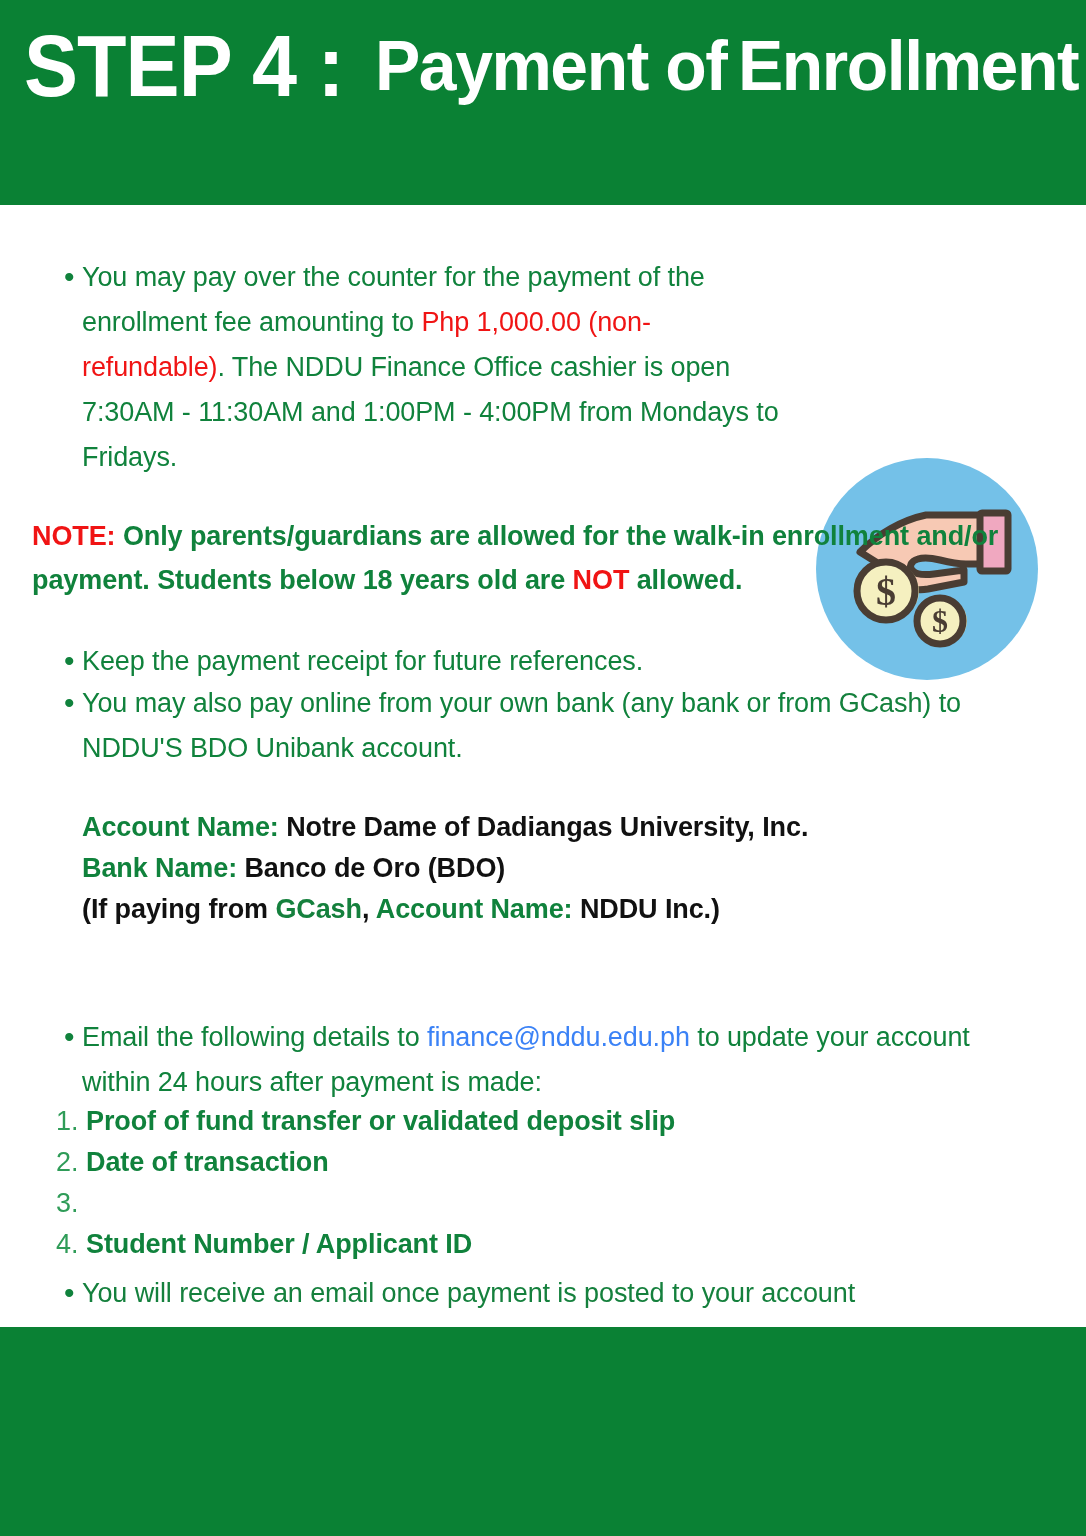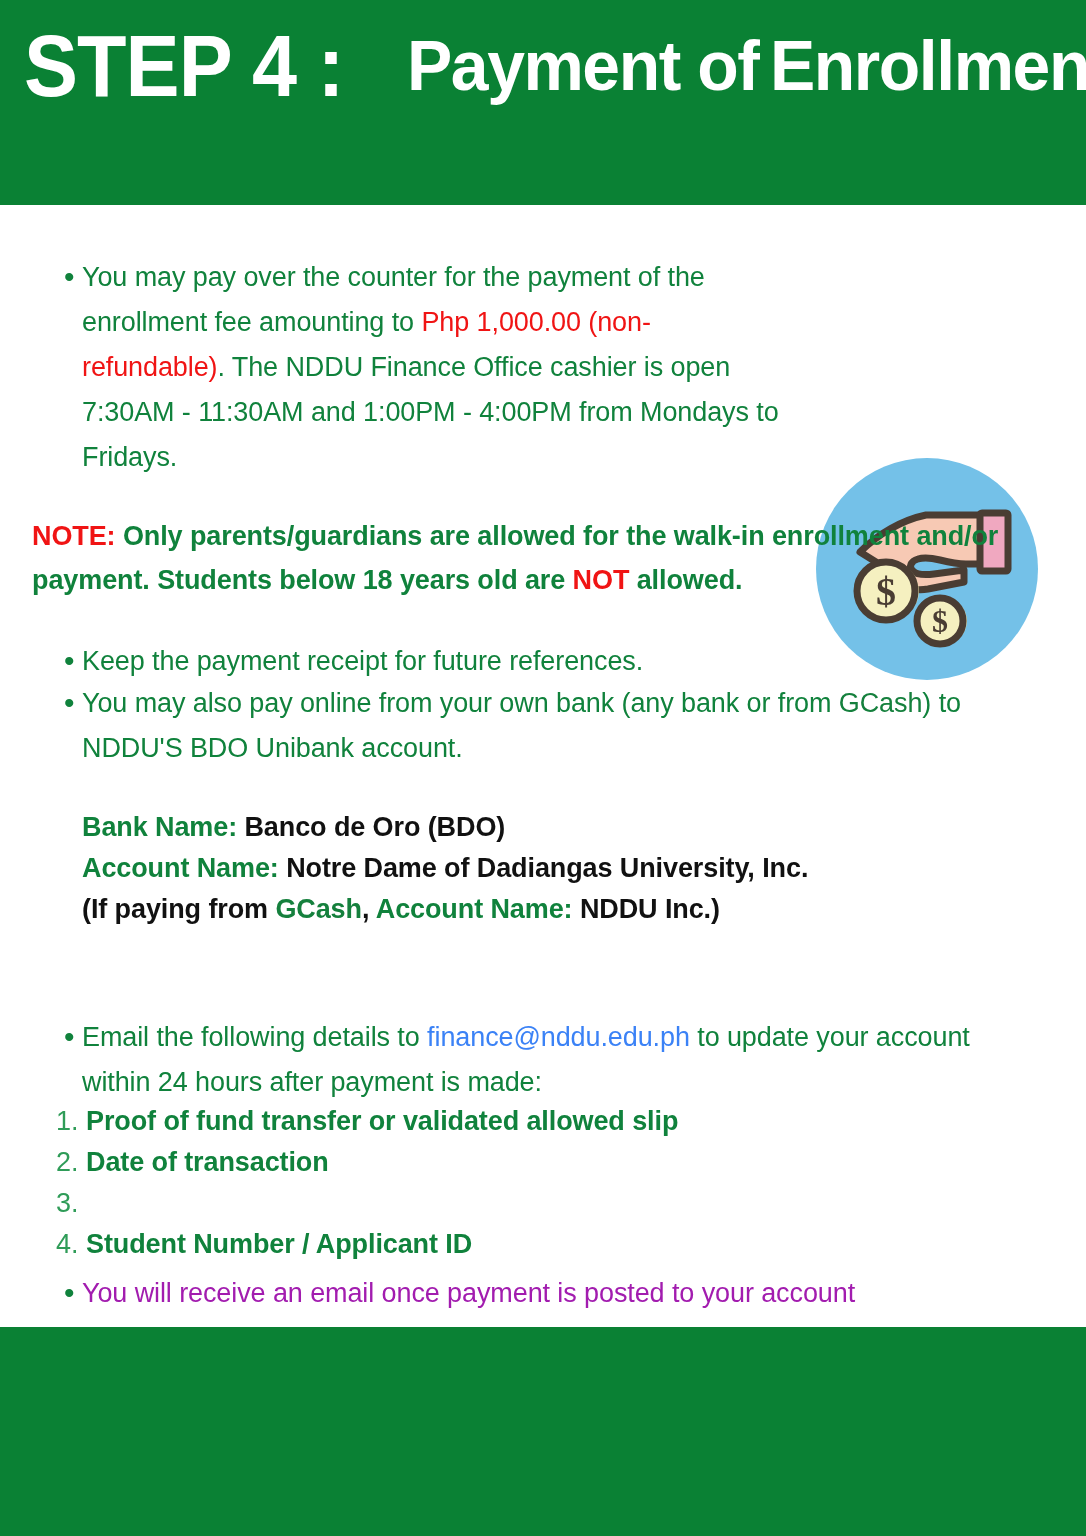--- a/index.html
+++ b/index.html
@@ -28,21 +28,20 @@
     background: #0a8134;
   }
 
   .header-inner {
     position: absolute;
     left: 24px;
     top: 18px;
     right: 0;
     display: flex;
     align-items: center;
-    gap: 32px;
   }
 
   .step-label {
     color: #ffffff;
     font-family: "Liberation Sans", sans-serif;
     font-weight: bold;
     font-size: 88px;
     line-height: 96px;
     letter-spacing: -1px;
     white-space: nowrap;
@@ -174,21 +173,21 @@
     font-family: "Liberation Sans", sans-serif;
     font-weight: bold;
     font-size: 27px;
     line-height: 41px;
     color: #10823c;
     letter-spacing: -0.1px;
     white-space: nowrap;
   }
 
   #para-receive { left: 62px; top: 1066px; width: 960px; }
-  #para-receive .bullet-text { color: #a21caf; }
+  #para-receive .bullet-text { color: #15803d; }
 
   
   .footer-bar {
     position: absolute;
     left: 0;
     top: 1327px;
     width: 1086px;
     height: 209px;
     background: #0a8134;
   }
@@ -260,37 +259,37 @@
       <span class="bullet-dot">•</span>
       <span class="bullet-text">Keep the payment receipt for future references.</span>
     </div>
 
     <div class="bullet-row" id="para-online">
       <span class="bullet-dot">•</span>
       <span class="bullet-text"><span class="green">You may also pay online from your own bank (any bank or from </span><span class="navy">GCash</span><span class="green">) to NDDU'S BDO Unibank account.</span></span>
     </div>
 
     <div class="bank-block">
+      <div class="bank-line"><span class="green">Account Name:</span><span class="black"> Notre Dame of Dadiangas University, Inc.</span></div>
+
       <div class="bank-line"><span class="green">Bank Name:</span><span class="black"> Banco de Oro (BDO)</span></div>
-
-      <div class="bank-line"><span class="green">Account Name:</span><span class="black"> Notre Dame of Dadiangas University, Inc.</span></div>
 
       <div class="bank-line"><span class="black">(If paying from </span><span class="navy">GCash</span><span class="black">, </span><span class="green">Account Name:</span><span class="black"> NDDU Inc.)</span></div>
 
     </div>
 
     <div class="bullet-row" id="para-email">
       <span class="bullet-dot">•</span>
       <span class="bullet-text"><span class="green">Email the following details to </span><span class="skyblue">finance@nddu.edu.ph</span><span class="green"> to update your account within 24 hours after payment is made:</span></span>
     </div>
 
     <div class="num-list">
       <div class="num-item">
         <span class="num-marker">1.</span>
-        <span class="num-label">Proof of fund transfer or validated allowed slip</span>
+        <span class="num-label">Proof of fund transfer or validated deposit slip</span>
       </div>
       <div class="num-item">
         <span class="num-marker">2.</span>
         <span class="num-label">Date of transaction</span>
       </div>
       <div class="num-item">
         <span class="num-marker">3.</span>
       </div>
       <div class="num-item">
         <span class="num-marker">4.</span>

